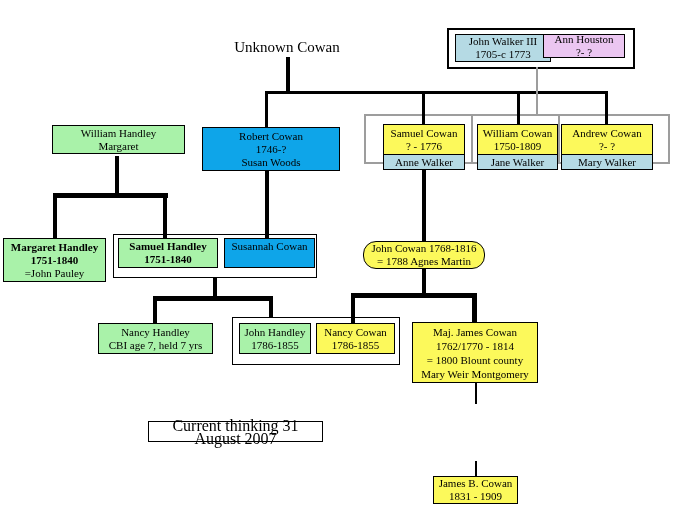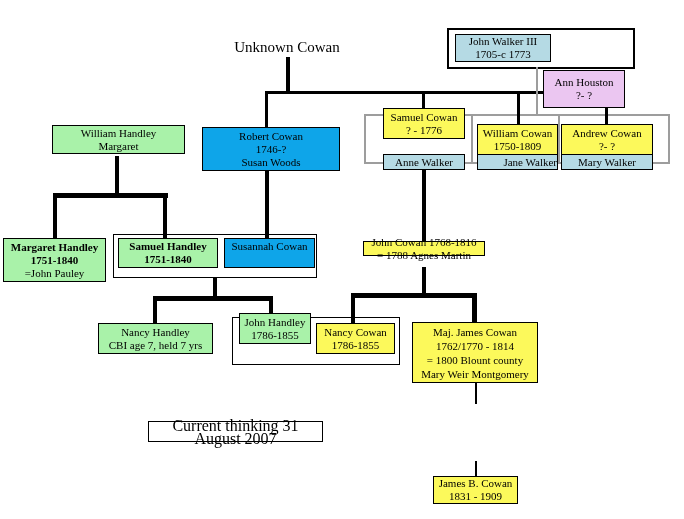--- a/index.html
+++ b/index.html
@@ -66,49 +66,49 @@
   <div class="line" style="left:475px;top:461px;width:2px;height:16px;"></div>
 
   <div class="grayline" style="left:536px;top:67px;width:2px;height:49px;"></div>
 
   <div class="title" style="left:217px;top:39px;width:140px;">Unknown Cowan</div>
 
   <div class="box blue" style="left:455px;top:34px;width:96px;height:28px;">
     <div>John Walker III</div>
     <div>1705-c 1773</div>
   </div>
-  <div class="box plum" style="left:543px;top:34px;width:82px;height:38px;margin-top:36px;">
+  <div class="box plum" style="left:543px;top:34px;width:82px;height:24px;">
     <div>Ann Houston</div>
     <div>?- ?</div>
   </div>
 
   <div class="box green" style="left:52px;top:125px;width:133px;height:29px;">
     <div>William Handley</div>
     <div>Margaret</div>
   </div>
 
   <div class="box orange" style="left:202px;top:127px;width:138px;height:44px;">
     <div>Robert Cowan</div>
     <div>1746-?</div>
     <div>Susan Woods</div>
   </div>
 
-  <div class="box yellow" style="left:383px;top:108px;width:82px;height:31px;">
+  <div class="box yellow" style="left:383px;top:124px;width:82px;height:31px;">
     <div>Samuel Cowan</div>
     <div>? - 1776</div>
   </div>
   <div class="box blue" style="left:383px;top:154px;width:82px;height:16px;">
     <div>Anne Walker</div>
   </div>
 
   <div class="box yellow" style="left:477px;top:124px;width:81px;height:31px;">
     <div>William Cowan</div>
     <div>1750-1809</div>
   </div>
-  <div class="box blue" style="left:477px;top:154px;width:81px;height:16px;text-align:right;">
+  <div class="box blue" style="left:477px;top:154px;width:81px;height:16px;">
     <div>Jane Walker</div>
   </div>
 
   <div class="box yellow" style="left:561px;top:124px;width:92px;height:31px;">
     <div>Andrew Cowan</div>
     <div>?- ?</div>
   </div>
   <div class="box blue" style="left:561px;top:154px;width:92px;height:16px;">
     <div>Mary Walker</div>
   </div>
@@ -120,31 +120,31 @@
   </div>
 
   <div class="box green" style="left:118px;top:238px;width:100px;height:30px;">
     <div class="bold">Samuel Handley</div>
     <div class="bold">1751-1840</div>
   </div>
   <div class="box orange topalign" style="left:224px;top:238px;width:91px;height:30px;">
     <div>Susannah Cowan</div>
   </div>
 
-  <div class="box yellow" style="left:363px;top:241px;width:122px;height:15px;">
+  <div class="box yellow" style="left:363px;top:241px;width:122px;height:28px;border-radius:13px;">
     <div>John Cowan 1768-1816</div>
     <div>= 1788 Agnes Martin</div>
   </div>
 
   <div class="box green" style="left:98px;top:323px;width:115px;height:31px;">
     <div>Nancy Handley</div>
     <div>CBI age 7, held 7 yrs</div>
   </div>
 
-  <div class="box green" style="left:239px;top:313px;width:72px;height:31px;">
+  <div class="box green" style="left:239px;top:323px;width:72px;height:31px;">
     <div>John Handley</div>
     <div>1786-1855</div>
   </div>
   <div class="box yellow" style="left:316px;top:323px;width:79px;height:31px;">
     <div>Nancy Cowan</div>
     <div>1786-1855</div>
   </div>
 
   <div class="box yellow lh14" style="left:412px;top:322px;width:126px;height:61px;">
     <div>Maj. James Cowan</div>

